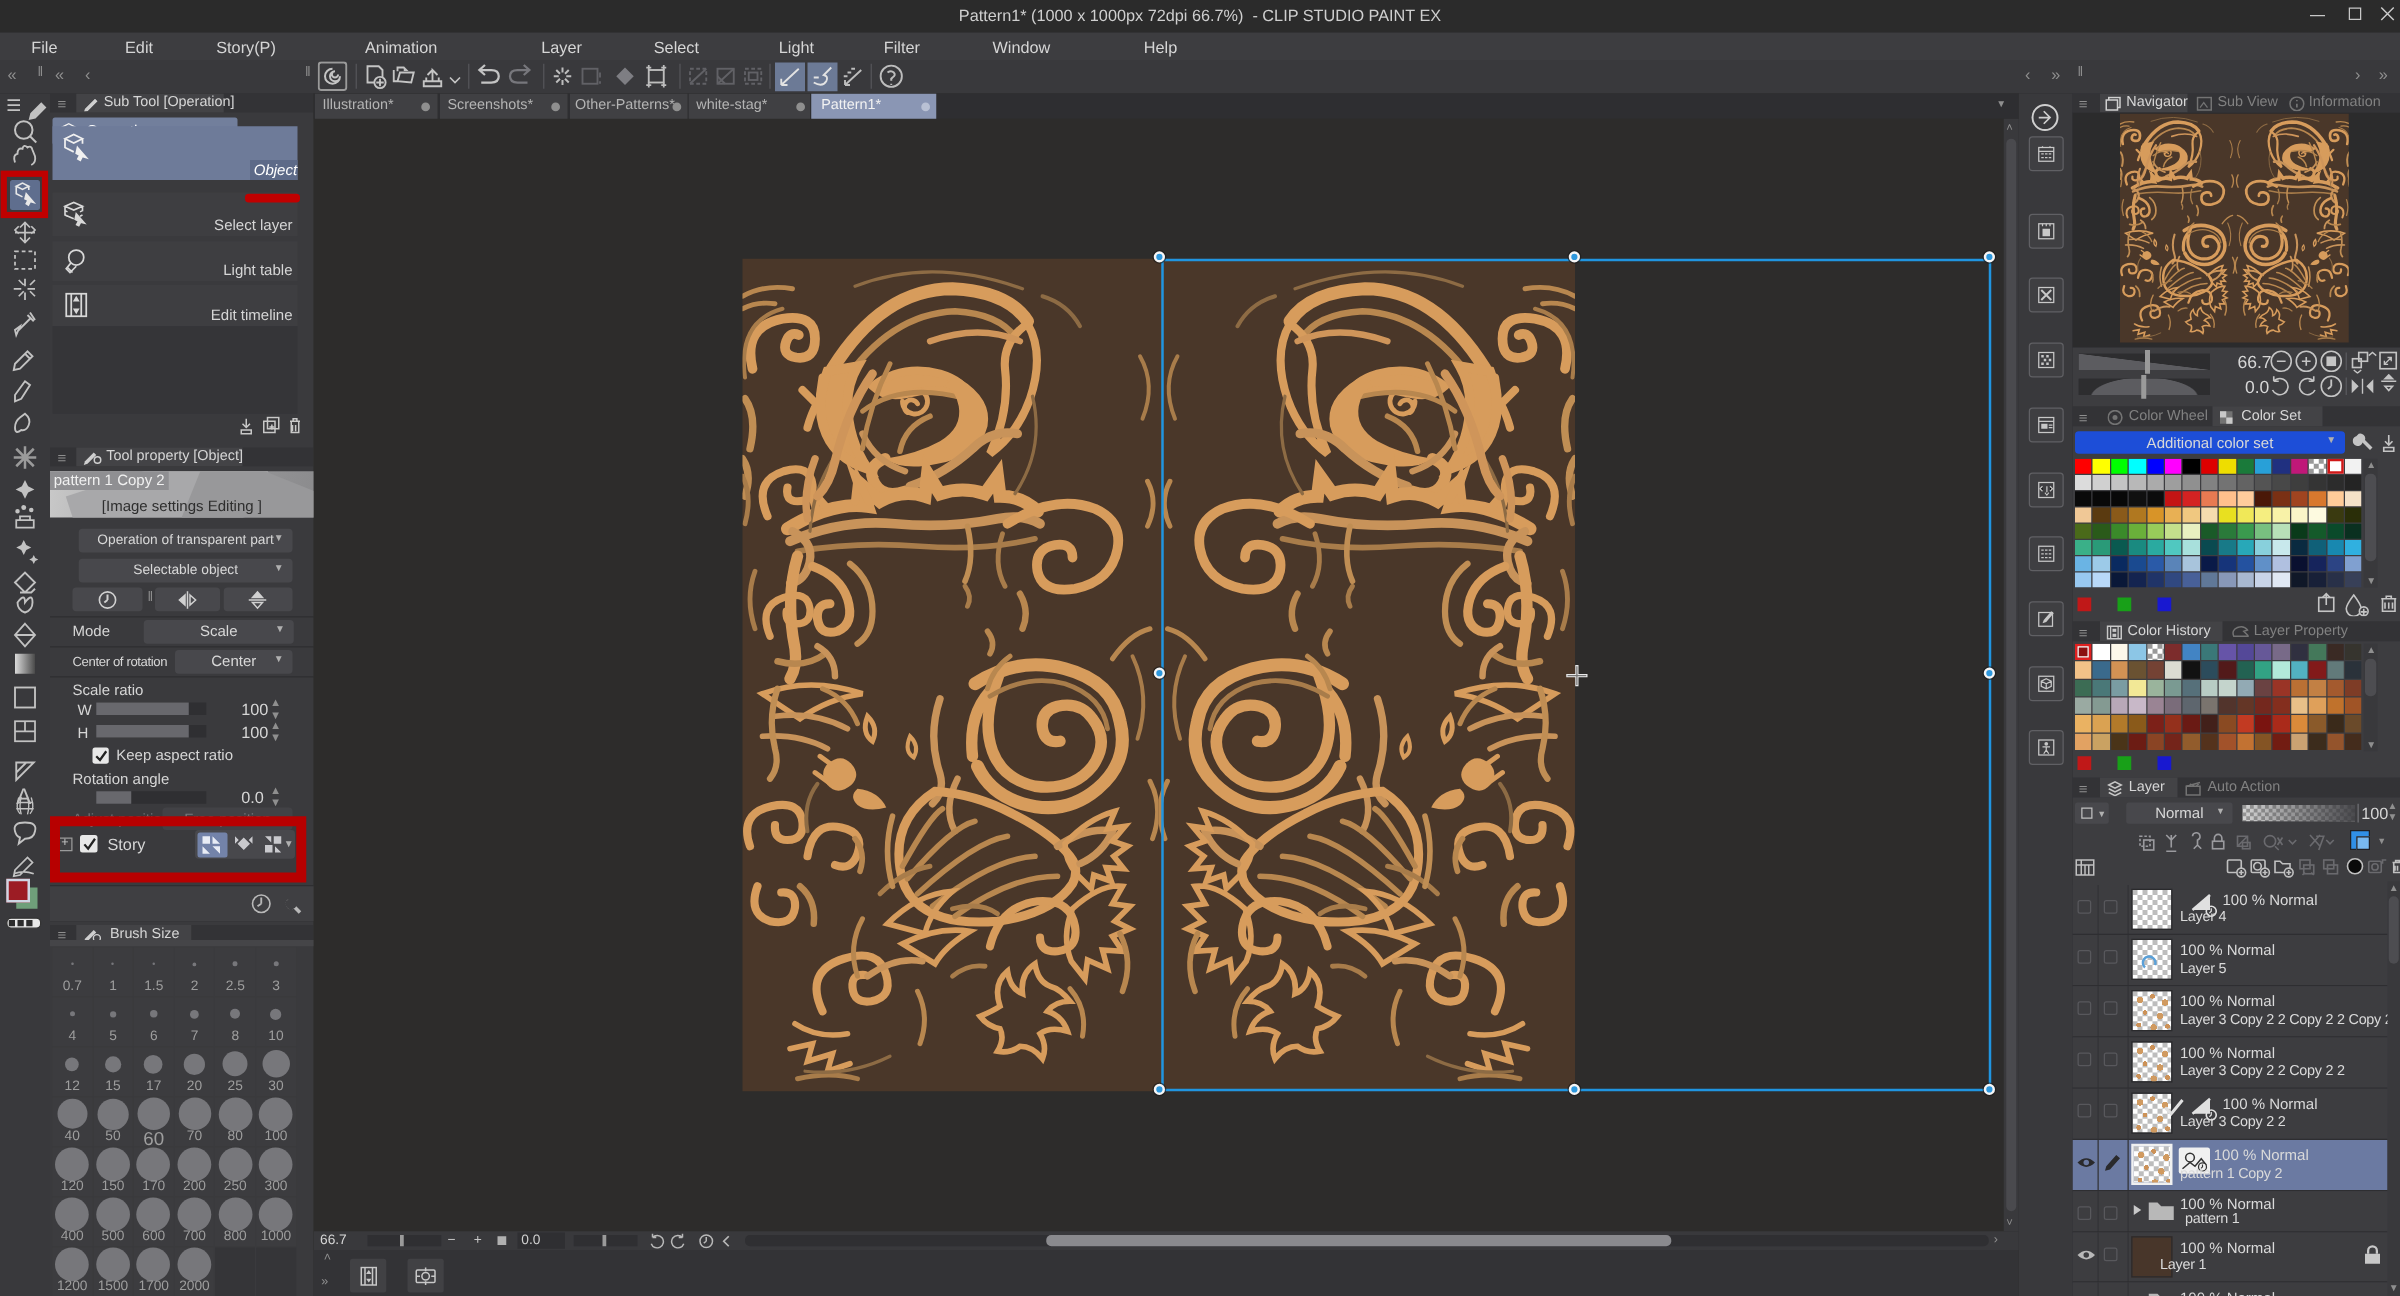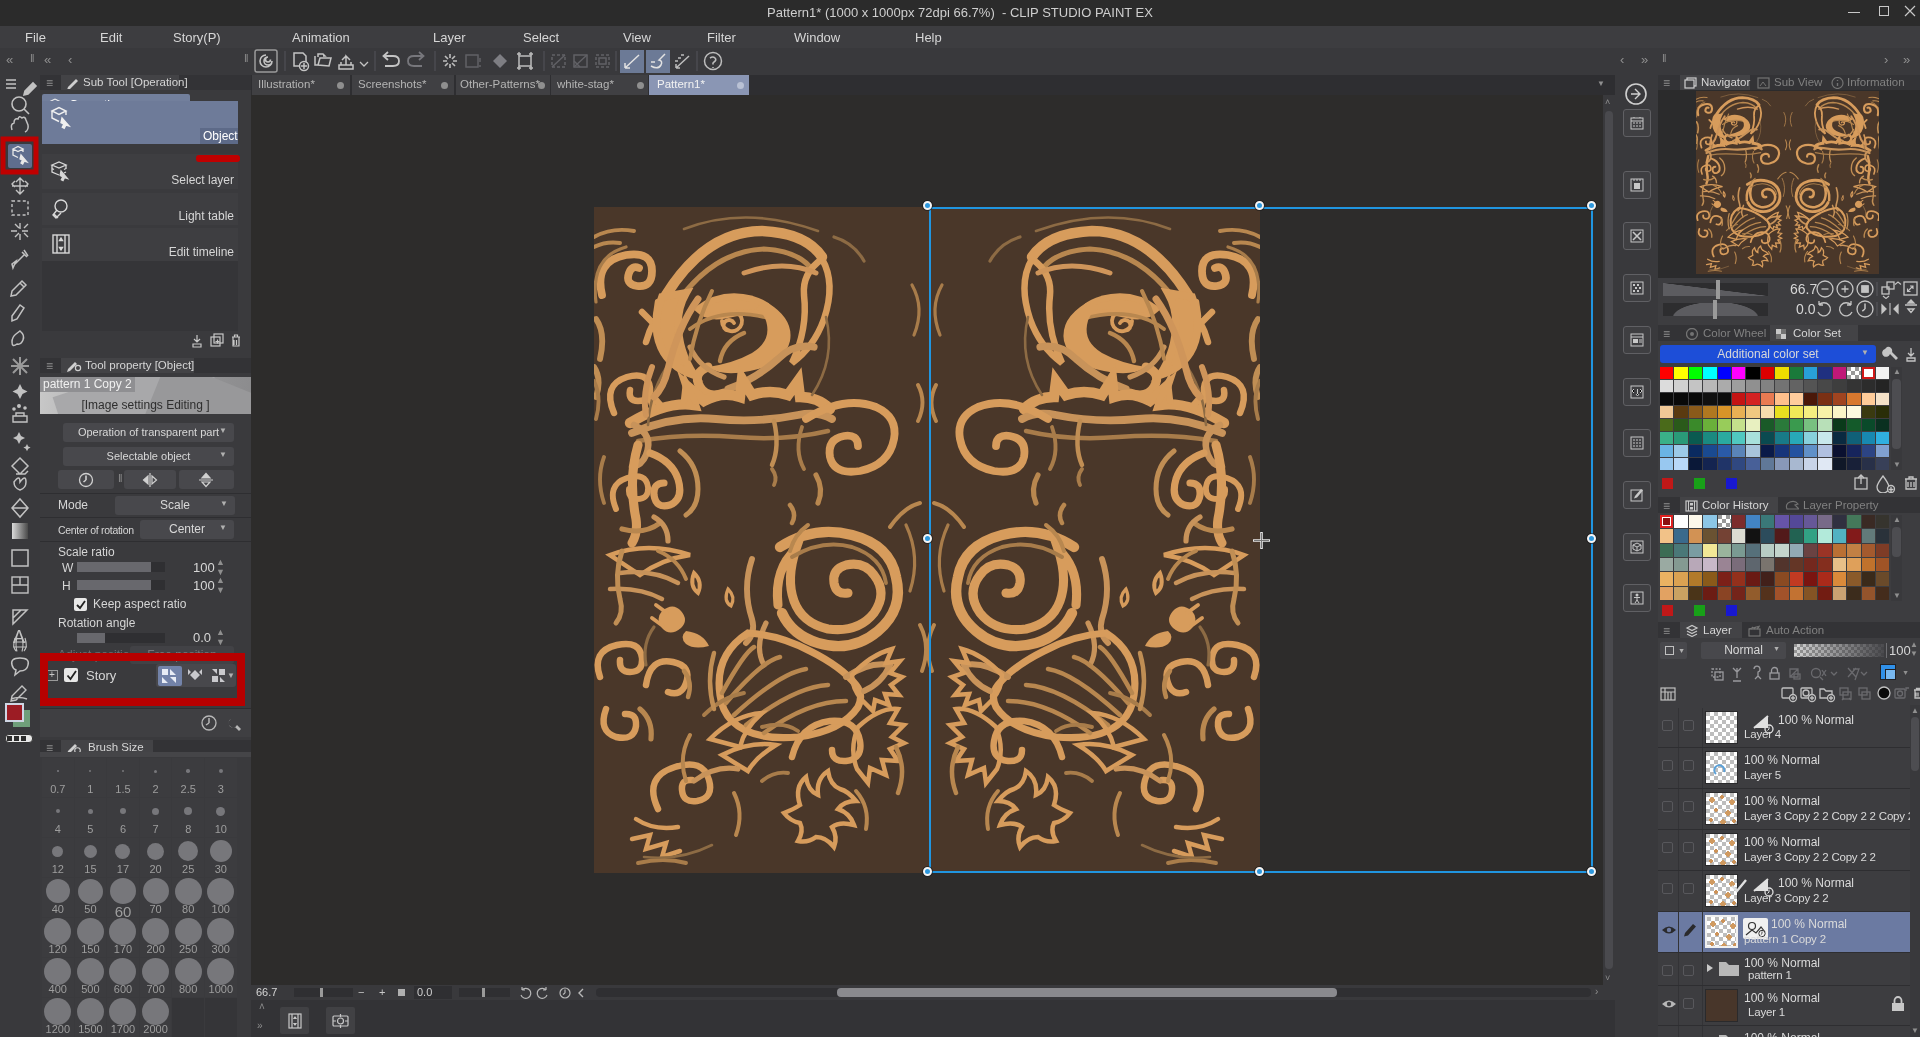--- a/index.html
+++ b/index.html
@@ -147,21 +147,21 @@
       </svg>
   </div>
 
   <div class="abs" style="left:0;top:26px;width:1920px;height:22px;background:#3d3d40;">
     <div class="abs txt" style="left:25px;top:4px;font-size:13px;">File</div>
     <div class="abs txt" style="left:100px;top:4px;font-size:13px;">Edit</div>
     <div class="abs txt" style="left:173px;top:4px;font-size:13px;">Story(P)</div>
     <div class="abs txt" style="left:292px;top:4px;font-size:13px;">Animation</div>
     <div class="abs txt" style="left:433px;top:4px;font-size:13px;">Layer</div>
     <div class="abs txt" style="left:523px;top:4px;font-size:13px;">Select</div>
-    <div class="abs txt" style="left:623px;top:4px;font-size:13px;">View</div>
+    <div class="abs txt" style="left:623px;top:4px;font-size:13px;">Light</div>
     <div class="abs txt" style="left:707px;top:4px;font-size:13px;">Filter</div>
     <div class="abs txt" style="left:794px;top:4px;font-size:13px;">Window</div>
     <div class="abs txt" style="left:915px;top:4px;font-size:13px;">Help</div>
   </div>
 
   <div class="abs" style="left:0;top:48px;width:1920px;height:27px;background:#39393c;" id="toolbar">
     <div class="abs dim" style="left:6px;top:4px;font-size:13px;">«</div>
     <div class="abs dim" style="left:30px;top:4px;font-size:11px;">‖</div>
     <div class="abs dim" style="left:44px;top:4px;font-size:13px;">«</div>
     <div class="abs dim" style="left:68px;top:4px;font-size:13px;">‹</div>
@@ -305,21 +305,21 @@
     </div>
     <div class="abs" style="left:2px;top:19px;width:148px;height:22px;background:#727f9c;border-radius:2px;">
       <svg style="position:absolute;left:5px;top:3px;" width="17" height="17" viewBox="0 0 17 17">
           <g stroke="#f0f0f0" fill="none" stroke-width="1.1">
             <path d="M3 4.5 l5 -2.5 l5 2.5 l-5 2.5 z M3 4.5 v5 l5 2.5 m5 -7.5 v3"></path>
             <path d="M10 10 l5 5.5 l-2.2 -0.6 l-1.1 2.1 l-1.3 -0.7 l1.1 -2.1 l-2 -1 z" fill="#f0f0f0"></path>
           </g>
         </svg>
       <div class="abs" style="left:27px;top:4px;font-size:12.5px;color:#fff;">Operation</div>
     </div>
-    <div class="abs" style="left:2px;top:26px;width:196px;height:43px;background:#6e7b99;">
+    <div class="abs" style="left:2px;top:26px;width:196px;height:43px;background:#6e7b99;font-style:italic;">
       <svg style="position:absolute;left:6px;top:3px;" width="26" height="26" viewBox="0 0 26 26">
           <g stroke="#f0f0f0" fill="none" stroke-width="1.4">
             <path d="M4 7 l7 -3.5 l7 3.5 l-7 3.5 z M4 7 v7 l7 3.5 m7 -10.5 v4"></path>
             <path d="M14 14 l7 8 l-3.2 -0.9 l-1.6 3.1 l-1.9 -1 l1.6 -3.1 l-2.9 -1.4 z" fill="#f0f0f0"></path>
           </g>
         </svg>
       <div class="abs" style="right:0;bottom:0;width:38px;height:16px;background:#5d6a88;color:#fff;font-size:12px;padding:1px 3px;">Object</div>
     </div>
     <div class="abs" style="left:2px;top:79px;width:196px;height:35px;background:#3e3e41;">
       <svg style="position:absolute;left:6px;top:3px;" width="26" height="26" viewBox="0 0 26 26">
@@ -1399,21 +1399,21 @@
           </svg>
           <div class="abs" style="left:25px;top:12px;width:11px;height:11px;border:1.4px solid #58585c;border-radius:2px;"></div>
           <div class="abs" style="left:20px;top:0;width:1px;height:40px;background:#333336;"></div>
           <div class="abs" style="left:44px;top:0;width:1px;height:40px;background:#333336;"></div>
           <div class="abs" style="left:47px;top:3px;width:33px;height:33px;border:1px solid #2a2a2c;background:#48362a;"></div>
           <svg class="abs" style="left:232px;top:10px;" width="16" height="16">
             <rect x="2" y="7" width="12" height="8" fill="#c8c8c8"></rect>
             <path d="M4.5 7 v-2.5 a3.5 3.5 0 0 1 7 0 v2.5" stroke="#c8c8c8" stroke-width="1.8" fill="none"></path>
           </svg>
           <div class="abs" style="left:86px;top:5px;color:#dadada;font-size:12px;white-space:nowrap;">100 % Normal</div>
-          <div class="abs" style="left:90px;top:20px;color:#dadada;font-size:11.5px;letter-spacing:-0.2px;white-space:nowrap;">Layer 1</div>
+          <div class="abs" style="left:70px;top:20px;color:#dadada;font-size:11.5px;letter-spacing:-0.2px;white-space:nowrap;">Layer 1</div>
         </div>
         <div class="abs" style="left:0;top:320px;width:252px;height:1px;background:#2e2e31;"></div>
         <div class="abs" style="left:0;top:321px;width:252px;height:39px;background:#3d3d40;">
           <div class="abs" style="left:20px;top:0;width:1px;height:40px;background:#333336;"></div>
           <div class="abs" style="left:44px;top:0;width:1px;height:40px;background:#333336;"></div>
           <svg class="abs" style="left:60px;top:6px;" width="22" height="18">
             <path d="M1 3 h7 l3 3 h10 v11 h-20 z" fill="#b8b8b8"></path>
           </svg>
           <div class="abs" style="left:86px;top:5px;color:#dadada;font-size:12px;white-space:nowrap;">100 % Normal</div>
         </div>

